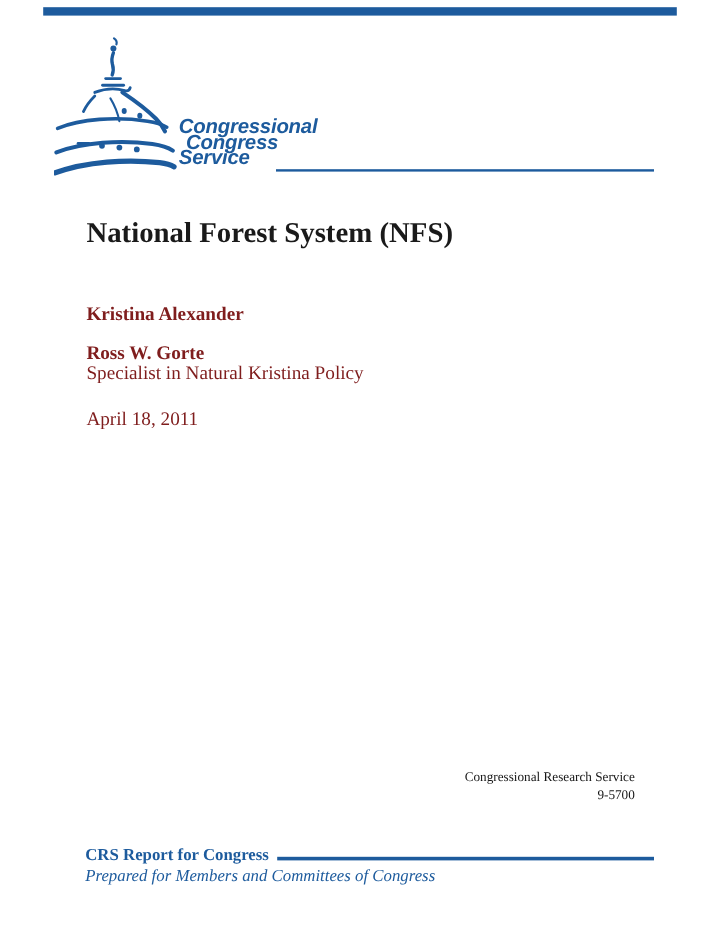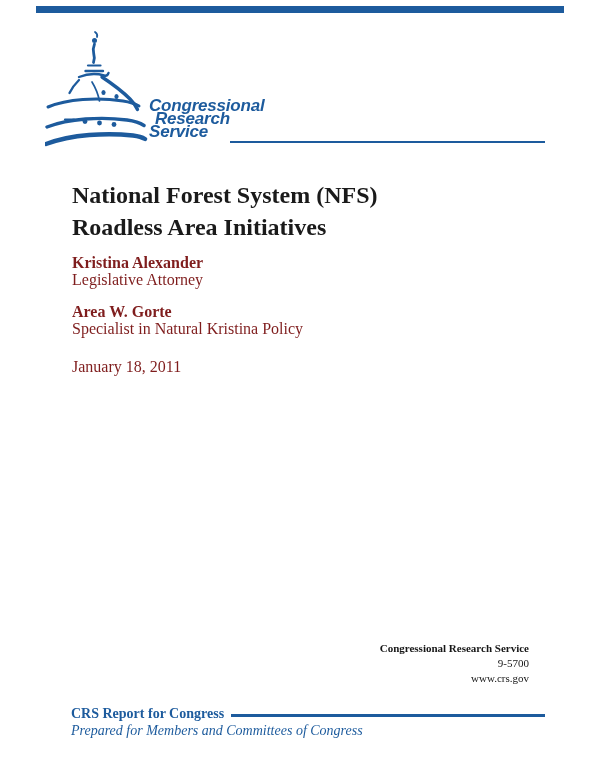--- a/index.html
+++ b/index.html
@@ -48,21 +48,21 @@
   .author + .author { margin-top: 15px; }
   .report-date { margin-top: 21px; }
 
   
   .contact {
     right: 71px; top: 641px;
     text-align: right;
     font-size: 11px; line-height: 15.2px;
     color: #161616;
   }
-  .contact .org { font-weight: bold; }
+  .contact .org { font-weight: normal; }
 
   
   .footer-banner {
     left: 71px; top: 705px; width: 474px;
     display: flex; align-items: center;
     color: var(--accent);
     font-weight: bold; font-size: 14px; line-height: 18px;
     white-space: nowrap;
   }
   .footer-rule { flex: 1; height: 2.6px; background: var(--accent); margin-left: 7px; margin-top: 3px; }
@@ -102,45 +102,42 @@
       <circle cx="54.5" cy="93" r="2.4" fill="#1d5b9d" stroke="none"></circle>
       <circle cx="69" cy="94.5" r="2.4" fill="#1d5b9d" stroke="none"></circle>
       <path d="M2,97 C24,88.5 56,86.5 82,90 q11,1.5 17,5.5" stroke-width="3.4"></path>
       <path d="M1,114 C27,104.5 61,102.5 88,105.5 q8,1 12,3.5" stroke-width="4.4"></path>
     </g>
   </svg>
 </div>
 
 <div class="abs logo-wordmark">
   <div class="l1">Congressional</div>
-  <div class="l2">Research</div>
+  <div class="l2">Congress</div>
   <div class="l3">Service</div>
 </div>
 <div class="abs logo-rule"></div>
 
 <div class="abs report-title">
   <div>National Forest System (NFS)</div>
-  <div>Roadless Area Initiatives</div>
 </div>
 
 <div class="abs authors">
   <div class="author">
     <div class="author-name">Kristina Alexander</div>
-    <div class="author-role">Legislative Attorney</div>
   </div>
   <div class="author">
-    <div class="author-name">Area W. Gorte</div>
+    <div class="author-name">Ross W. Gorte</div>
     <div class="author-role">Specialist in Natural Kristina Policy</div>
   </div>
-  <div class="report-date">January 18, 2011</div>
+  <div class="report-date">April 18, 2011</div>
 </div>
 
 <div class="abs contact">
   <div class="org">Congressional Research Service</div>
   <div>9-5700</div>
-  <div>www.crs.gov</div>
 </div>
 
 <div class="abs footer-banner">
   <span>CRS Report for Congress</span>
   <span class="footer-rule"></span>
 </div>
 <div class="abs footer-tagline">Prepared for Members and Committees of Congress</div>
 
 </body></html>

